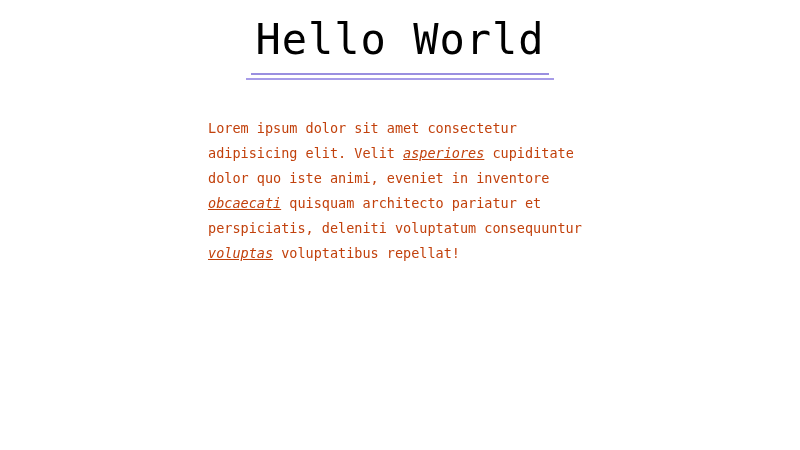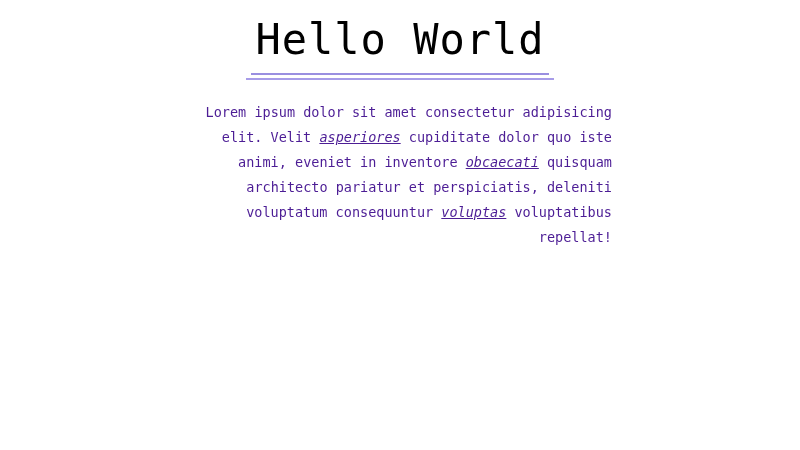--- a/index.html
+++ b/index.html
@@ -42,26 +42,26 @@
     margin: 3px auto 0 auto;
     border-top: 2px solid #a79ce8;
   }
   .body-block {
     position: absolute;
     left: 192px;
     top: 100px;
     width: 420px;
   }
   .para {
-    margin: 0;
+    margin: 16px;
     font-family: "DejaVu Sans Mono", monospace;
     font-size: 13.5px;
     line-height: 25px;
-    color: #4c1d95;
-    text-align: right;
+    color: #c2410c;
+    text-align: left;
     word-spacing: 0px;
   }
   .em {
     font-style: italic;
     text-decoration: underline;
   }
 </style>
 </head>
 <body>
 

